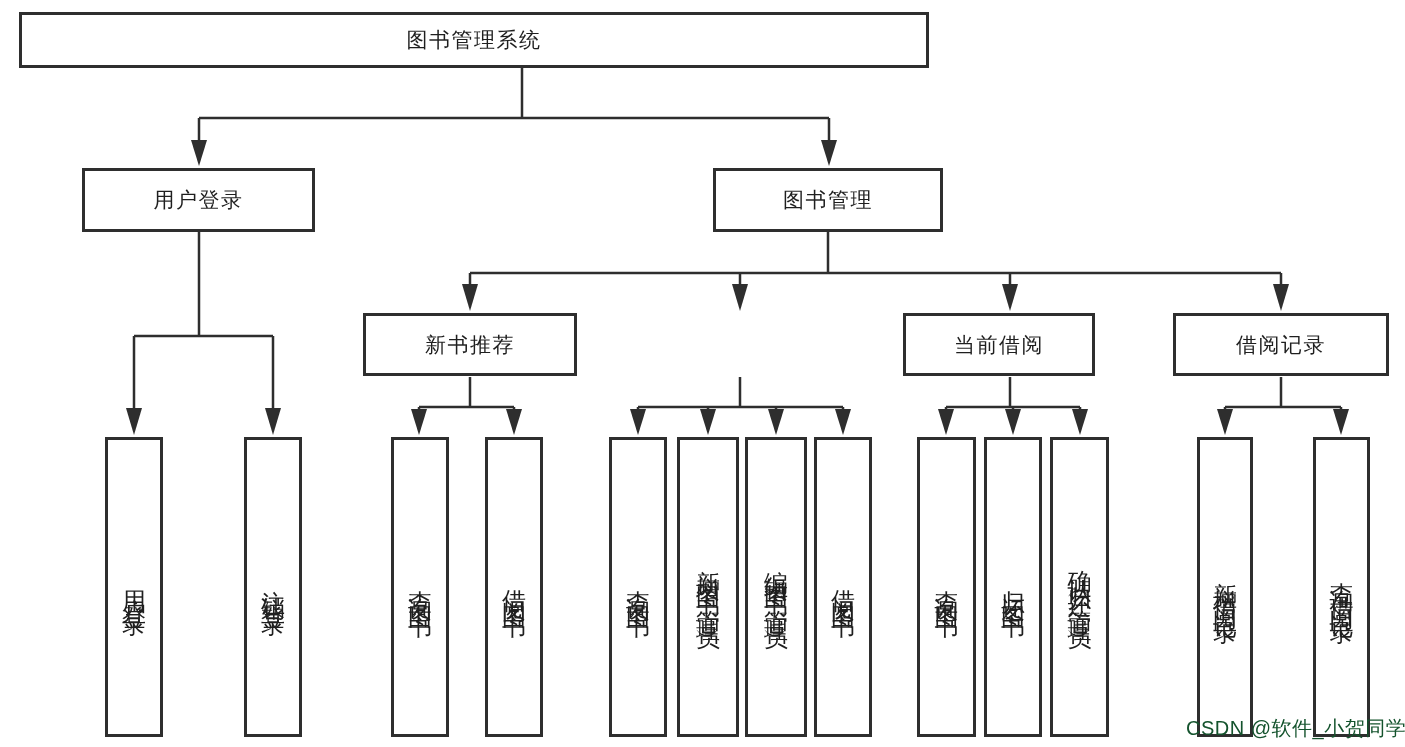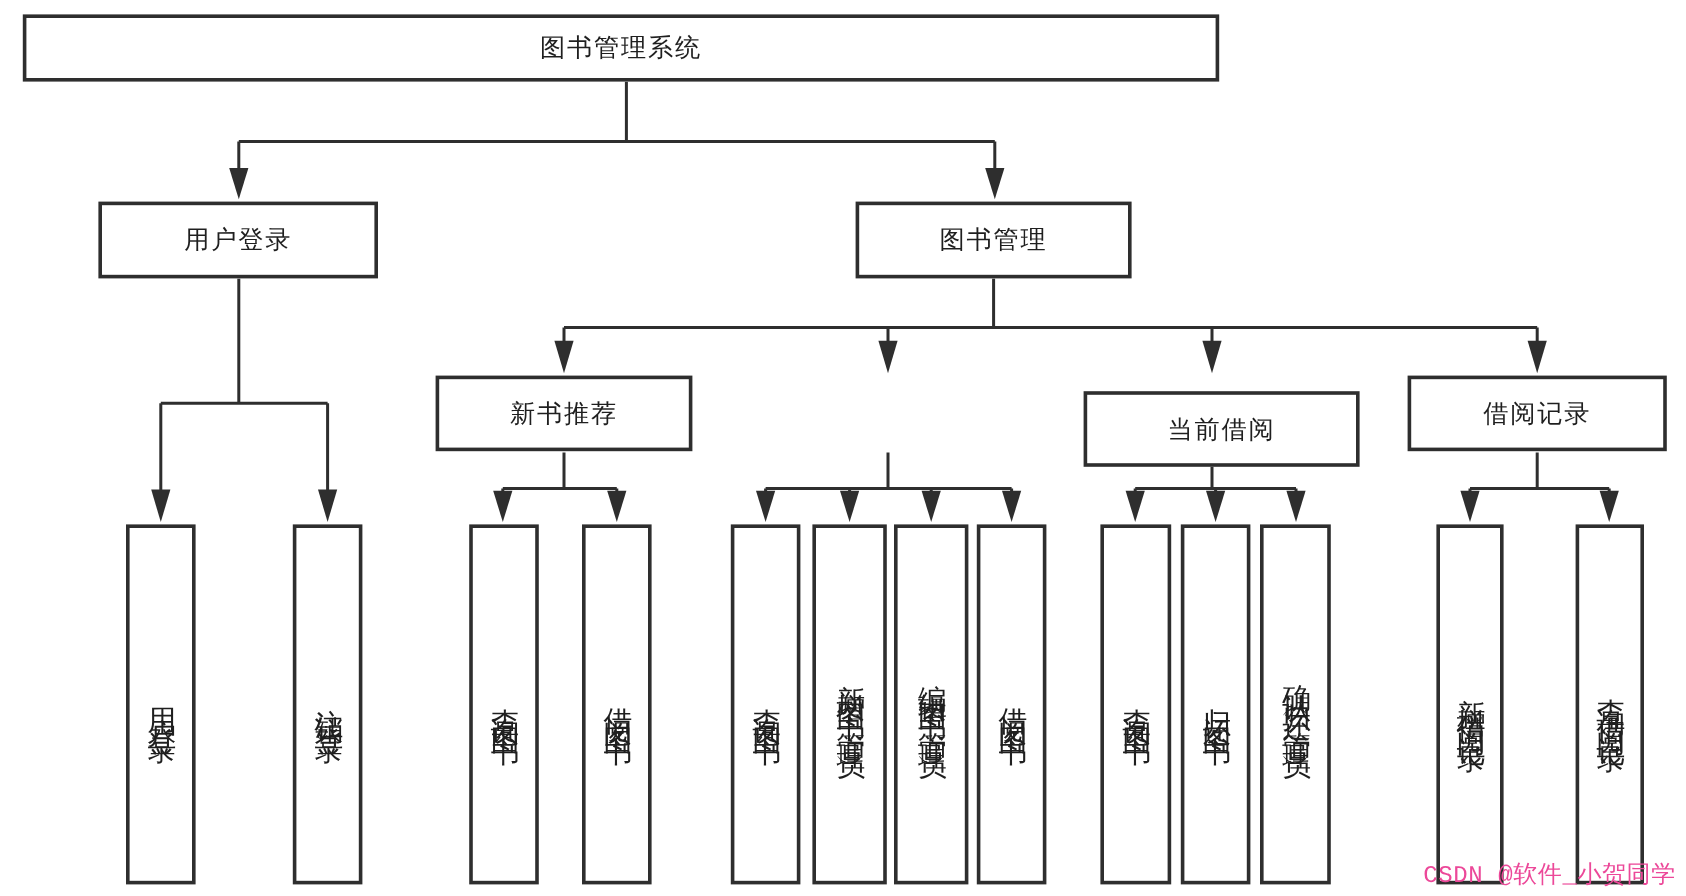--- a/index.html
+++ b/index.html
@@ -15,21 +15,21 @@
   .h{font-size:21px;letter-spacing:1.5px;white-space:nowrap;}
   .v{
     writing-mode:vertical-rl;text-orientation:mixed;
     font-size:24px;letter-spacing:8px;line-height:1;
   }
   .connectors{position:absolute;left:0;top:0;z-index:1;pointer-events:none;}
   .connectors path{stroke:#2e2e2e;stroke-width:2.5;fill:none;}
   .connectors polygon{fill:#2e2e2e;stroke:none;}
   .watermark{
     position:absolute;left:1186px;top:715px;z-index:3;
-    font-size:20px;color:#ec4899;letter-spacing:0.5px;white-space:nowrap;font-family:Liberation Mono, monospace;
+    font-size:20px;color:#14532d;letter-spacing:0.5px;white-space:nowrap;
   }
 </style>
 </head>
 <body>
 
 <div class="canvas">
 
   <svg class="connectors" width="1405" height="747" viewBox="0 0 1405 747">
     <g>
       <path d="M522 68 V118 M199 118 H829 M199 118 V142 M829 118 V142"></path>
@@ -66,27 +66,27 @@
       <polygon points="1005,409 1021,409 1013,435"></polygon>
       <polygon points="1072,409 1088,409 1080,435"></polygon>
     </g>
     <g>
       <path d="M1281 377 V407 M1225 407 H1341 M1225 407 V411 M1341 407 V411"></path>
       <polygon points="1217,409 1233,409 1225,435"></polygon>
       <polygon points="1333,409 1349,409 1341,435"></polygon>
     </g>
   </svg>
 
-  <div class="node h" style="left:19px;top:12px;width:997px;height:56px;">图书管理系统</div>
+  <div class="node h" style="left:19px;top:12px;width:910px;height:56px;">图书管理系统</div>
 
   <div class="node h" style="left:82px;top:168px;width:233px;height:64px;">用户登录</div>
   <div class="node h" style="left:713px;top:168px;width:230px;height:64px;font-family:Liberation Serif, serif;">图书管理</div>
 
   <div class="node h" style="left:363px;top:313px;width:214px;height:63px;">新书推荐</div>
-  <div class="node h" style="left:903px;top:326px;width:230px;height:63px;">当前借阅</div>
+  <div class="node h" style="left:903px;top:313px;width:192px;height:63px;">当前借阅</div>
   <div class="node h" style="left:1173px;top:313px;width:216px;height:63px;">借阅记录</div>
 
   <div class="node v" style="left:105px;top:437px;width:58px;height:300px;">用户登录</div>
   <div class="node v" style="left:244px;top:437px;width:58px;height:300px;">注销登录</div>
 
   <div class="node v" style="left:391px;top:437px;width:58px;height:300px;">查询图书</div>
   <div class="node v" style="left:485px;top:437px;width:58px;height:300px;">借阅图书</div>
 
   <div class="node v" style="left:609px;top:437px;width:58px;height:300px;">查询图书</div>
   <div class="node v" style="left:677px;top:437px;width:62px;height:300px;">新增图书（管理员）</div>

